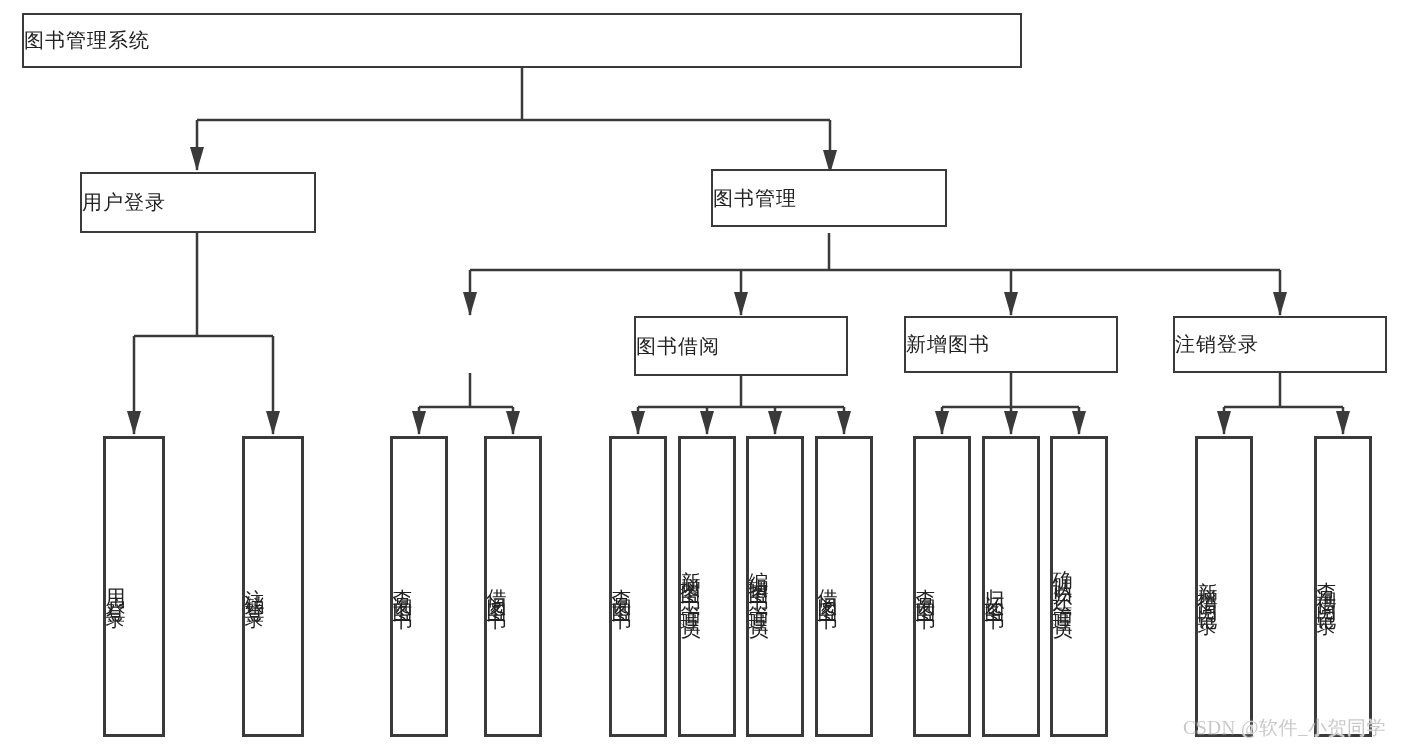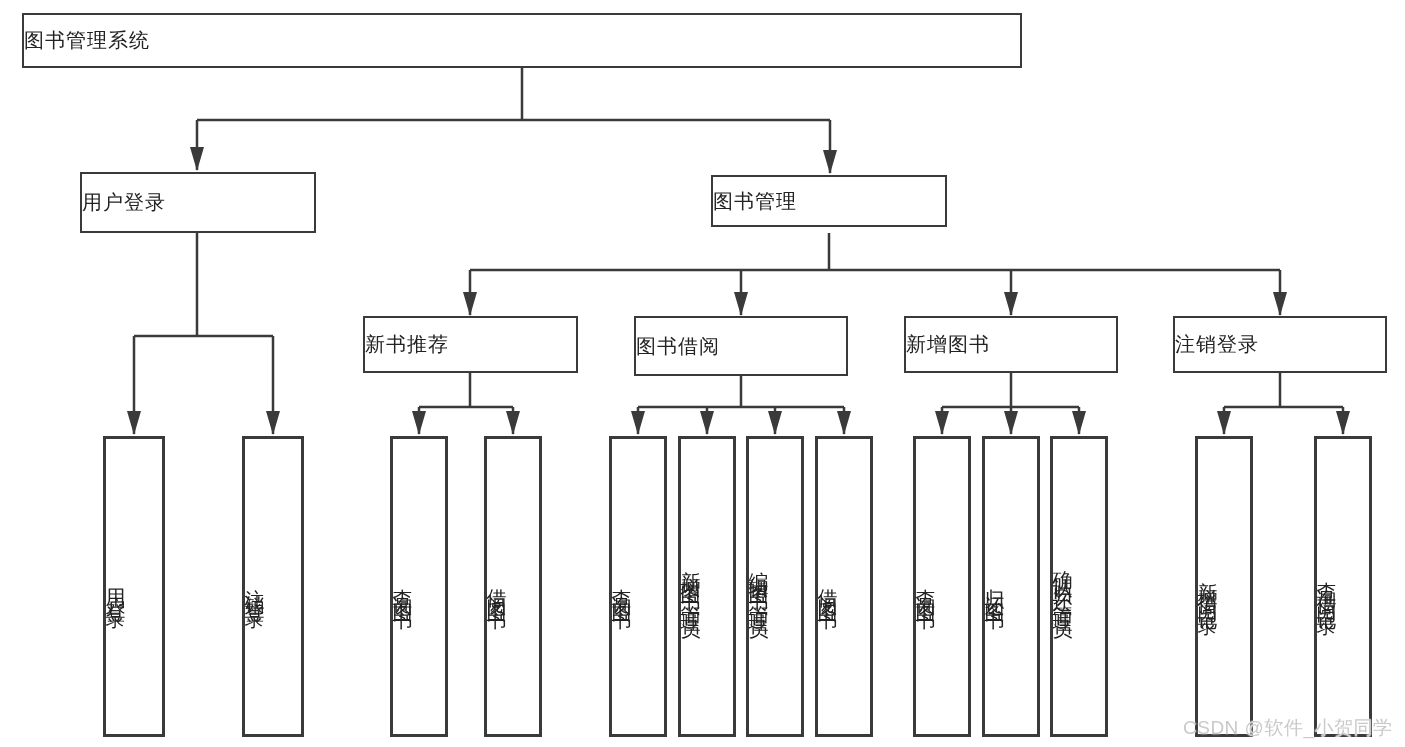--- a/index.html
+++ b/index.html
@@ -38,20 +38,21 @@
   }
   .watermark{
     position:absolute;
     left:1183px;top:715px;
     font-size:19px;
     color:#c9c9c9;
     text-shadow:0 0 2px #ffffff,0 0 1px #ffffff;
     letter-spacing:0.5px;
     z-index:5;
     white-space:nowrap;
+    font-family:Liberation Serif, serif;
   }
 </style>
 </head>
 <body>
 
 <div class="canvas">
 
   <svg class="connectors" viewBox="0 0 1405 747" xmlns="http://www.w3.org/2000/svg">
     <g stroke="#3a3a3a" stroke-width="2.5" fill="none">
       <path d="M522 68 V120 M197 120 H830 M197 120 V170 M830 120 V173"></path>
@@ -85,27 +86,24 @@
     </g>
   </svg>
 
   <div class="box" style="left:22px;top:13px;width:1000px;height:55px">
     <span>图书管理系统</span>
   </div>
 
   <div class="box" style="left:80px;top:172px;width:236px;height:61px">
     <span>用户登录</span>
   </div>
-  <div class="box" style="left:711px;top:175px;width:236px;height:52px">
+  <div class="box" style="left:711px;top:169px;width:236px;height:58px">
     <span>图书管理</span>
   </div>
 
-  <div class="box" style="left:363px;top:316px;width:215px;height:57px">
-    <span>新书推荐</span>
-  </div>
   <div class="box" style="left:634px;top:316px;width:214px;height:60px">
     <span>图书借阅</span>
   </div>
   <div class="box" style="left:904px;top:316px;width:214px;height:57px">
     <span>新增图书</span>
   </div>
   <div class="box" style="left:1173px;top:316px;width:214px;height:57px">
     <span>注销登录</span>
   </div>
 

